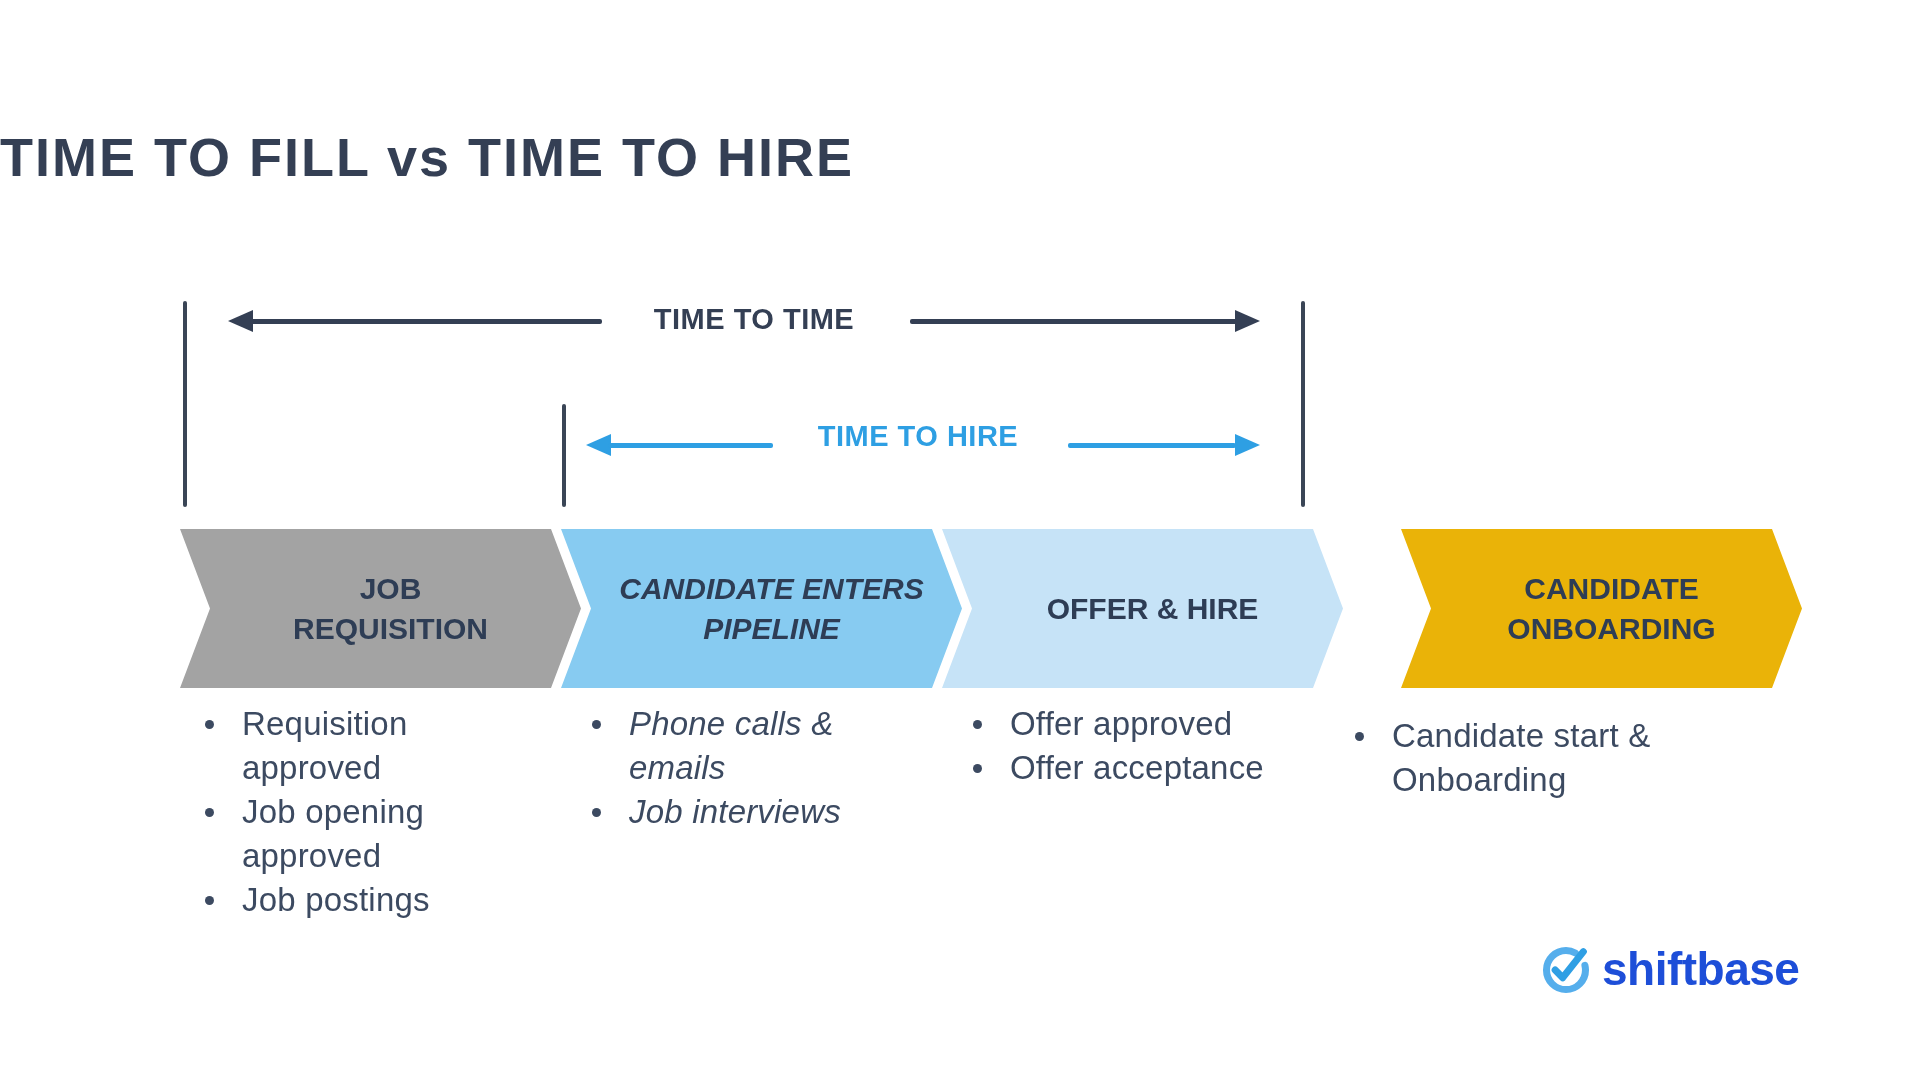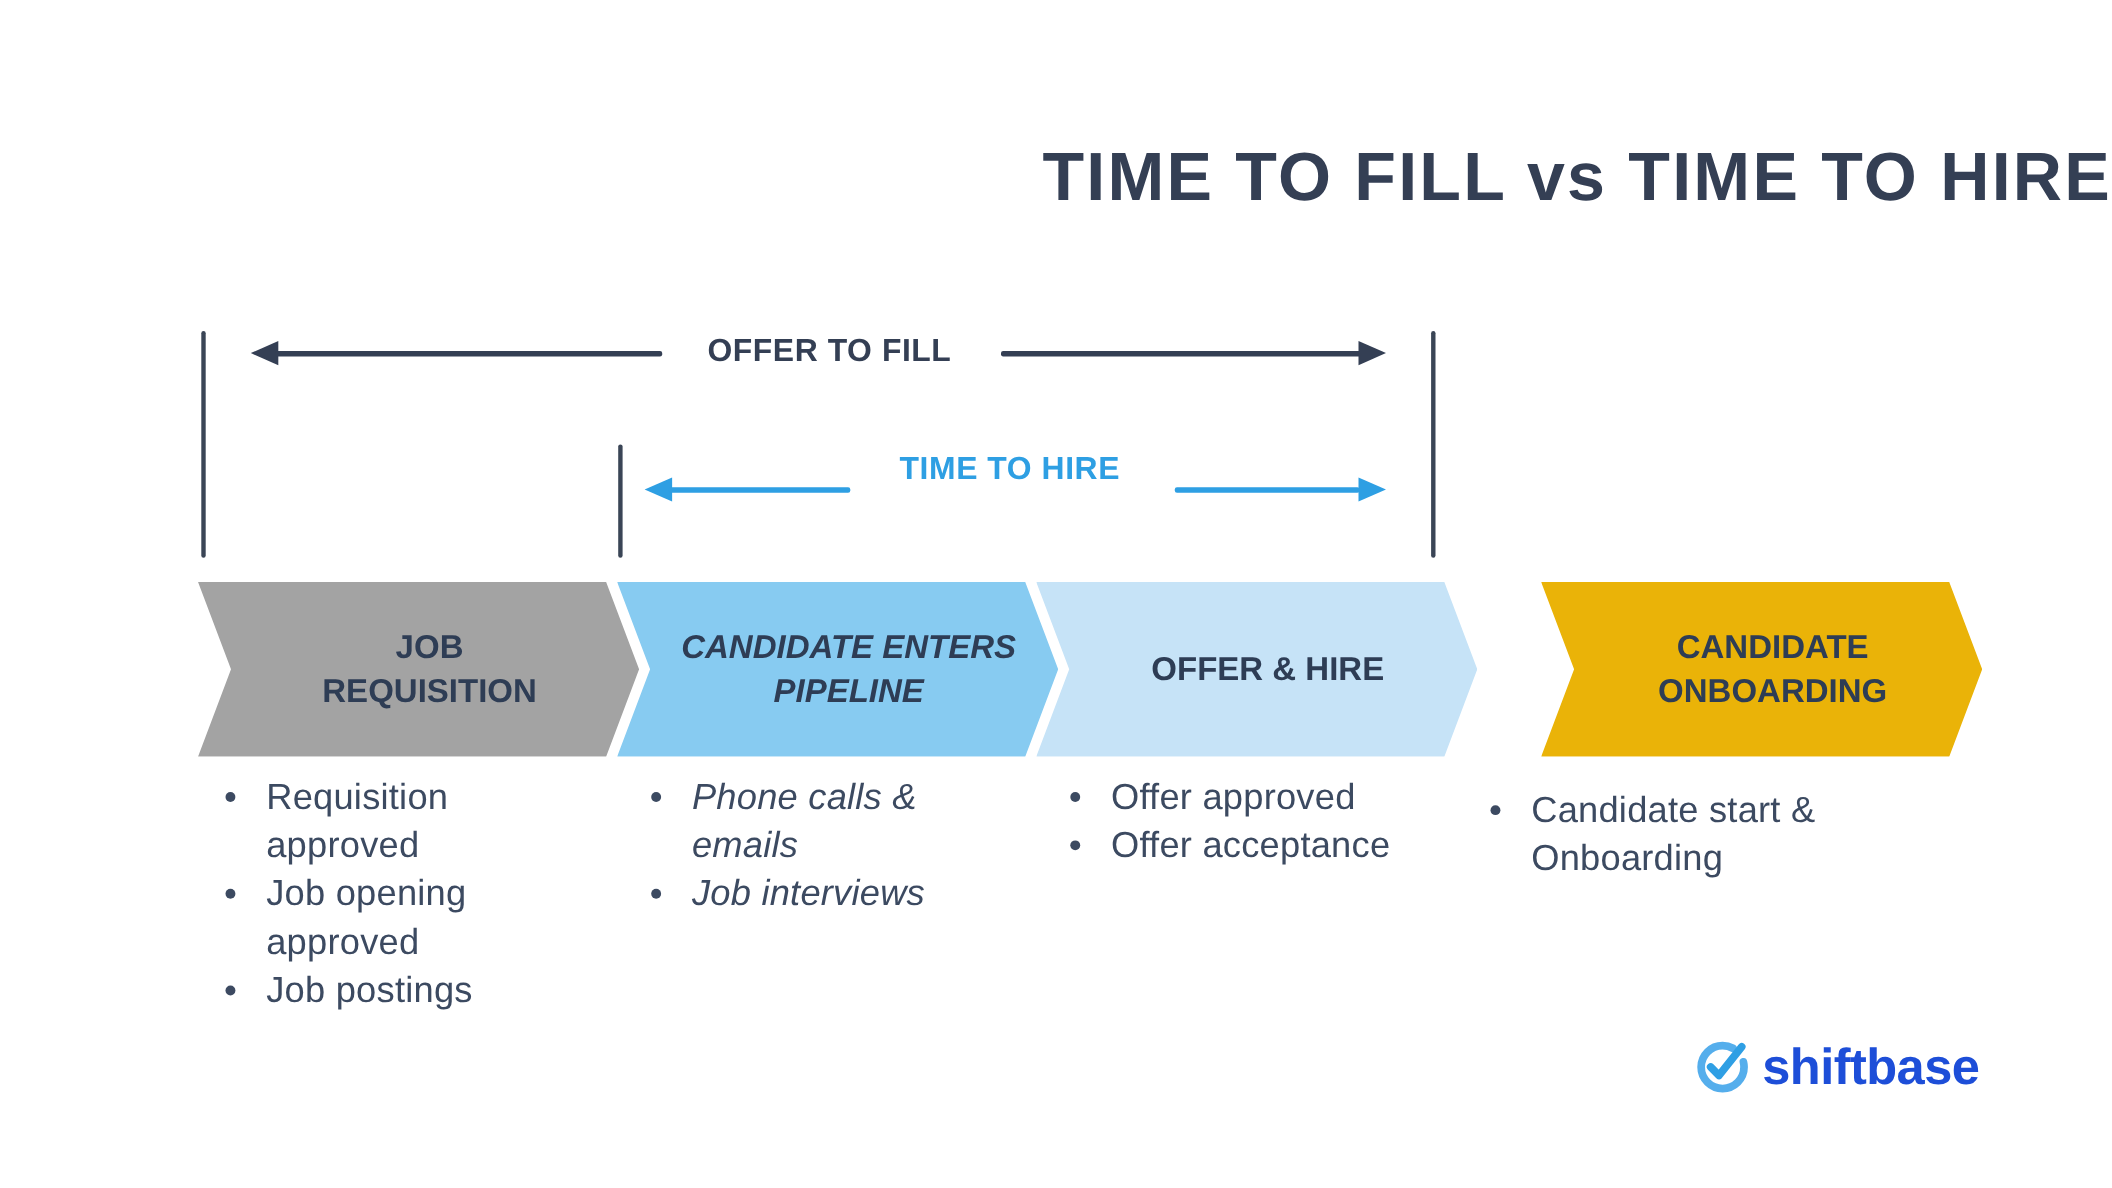--- a/index.html
+++ b/index.html
@@ -10,22 +10,22 @@
     height: 1080px;
     background: #ffffff;
     overflow: hidden;
     font-family: "Liberation Sans", sans-serif;
   }
   .page-title {
     position: absolute;
     top: 126px;
     left: 0;
     width: 100%;
-    text-align: right;
-    font-size: 62px;
+    text-align: left;
+    font-size: 54px;
     font-weight: 700;
     letter-spacing: 2px;
     color: #343f54;
   }
   .vline {
     position: absolute;
     width: 4px;
     background: #3a4556;
     border-radius: 2px;
   }
@@ -121,29 +121,29 @@
 
   <h1 class="page-title">TIME TO FILL vs TIME TO HIRE</h1>
 
   <div class="vline vl-left"></div>
   <div class="vline vl-mid"></div>
   <div class="vline vl-right"></div>
 
   <div>
     <div class="ahead left dark" style="left:228px; top:310px;"></div>
     <div class="hline dark" style="left:250px; top:319px; width:352px;"></div>
-    <div class="span-label dark" style="left:604px; top:303px;">OFFER TO FILL</div>
+    <div class="span-label dark" style="left:604px; top:303px;">TIME TO TIME</div>
     <div class="hline dark" style="left:910px; top:319px; width:328px;"></div>
     <div class="ahead right dark" style="left:1235px; top:310px;"></div>
   </div>
 
   <div>
     <div class="ahead left blue" style="left:586px; top:434px;"></div>
     <div class="hline blue" style="left:608px; top:443px; width:165px;"></div>
-    <div class="span-label blue" style="left:768px; top:410px;">TIME TO HIRE</div>
+    <div class="span-label blue" style="left:768px; top:420px;">TIME TO HIRE</div>
     <div class="hline blue" style="left:1068px; top:443px; width:168px;"></div>
     <div class="ahead right blue" style="left:1235px; top:434px;"></div>
   </div>
 
   <div class="chevron" style="left: 180px; background: #a3a3a3;">
     <span class="chevron-label">JOB
 REQUISITION</span>
   </div>
   <div class="chevron" style="left: 561px; background: rgb(135, 203, 241); font-style: italic;">
     <span class="chevron-label">CANDIDATE ENTERS

